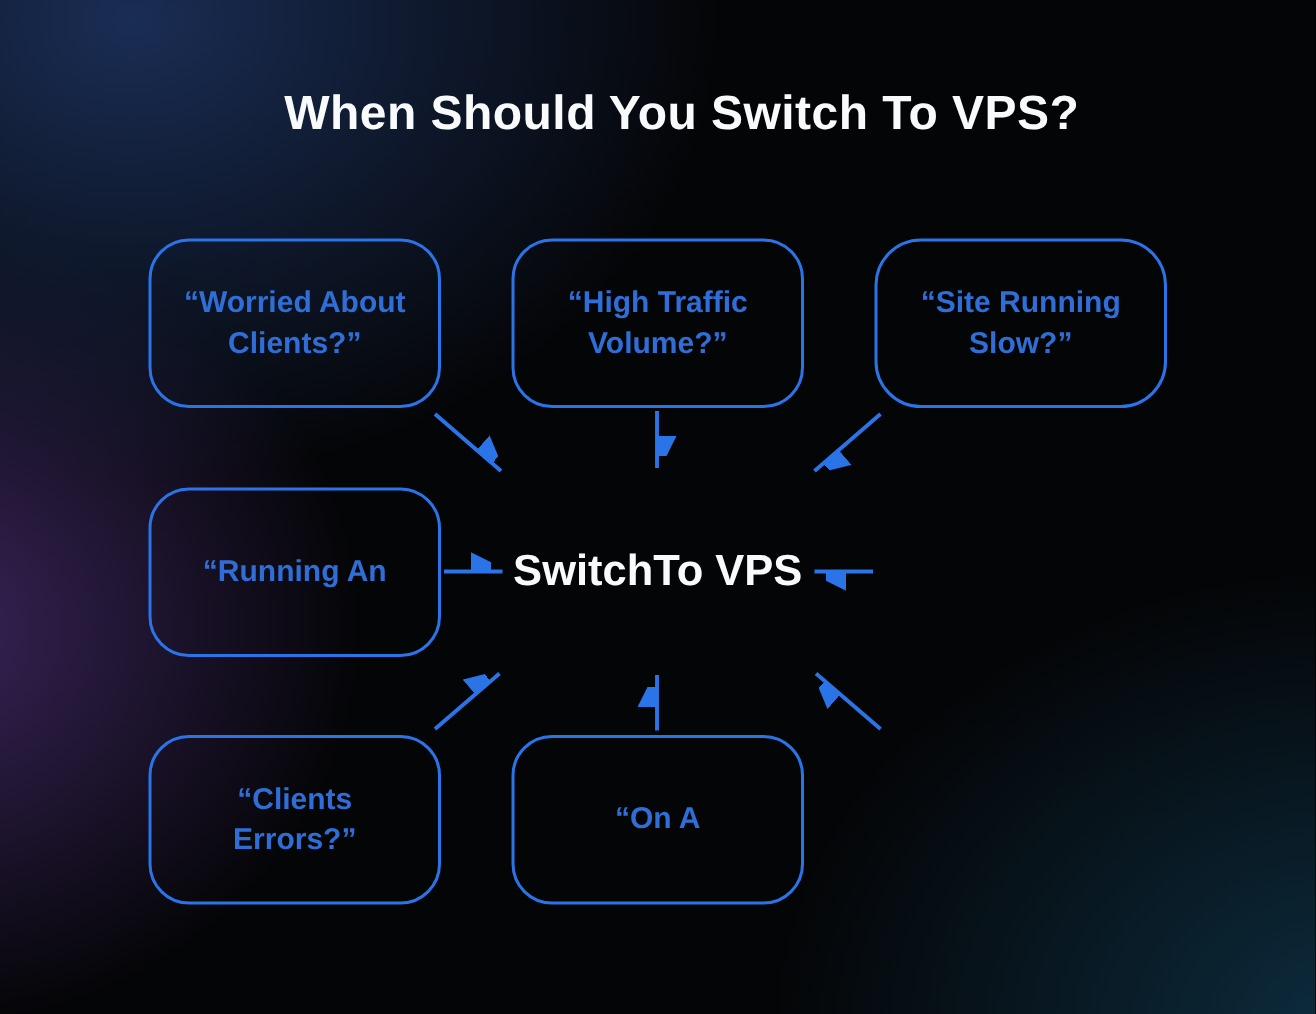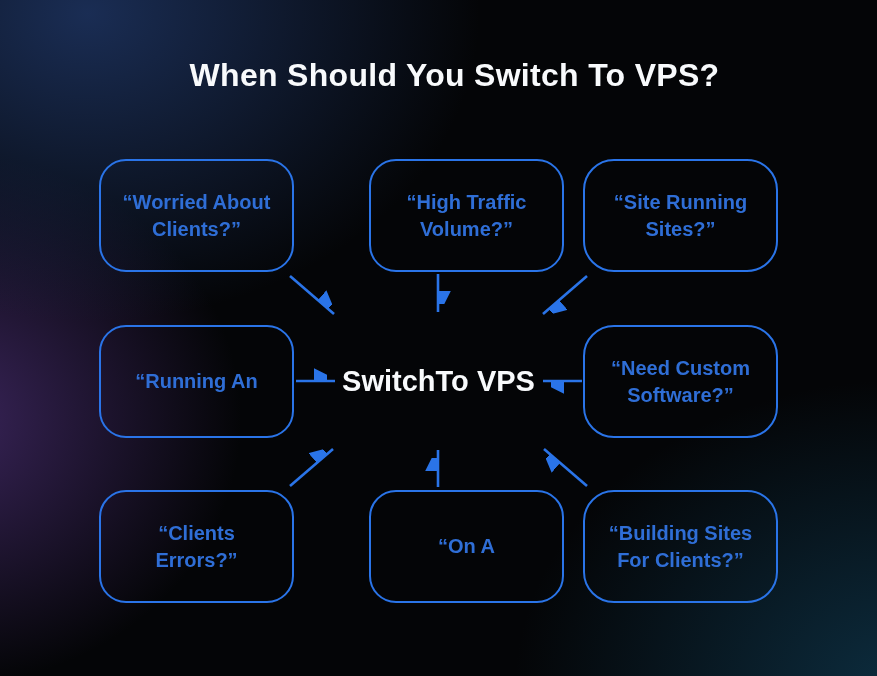--- a/index.html
+++ b/index.html
@@ -42,21 +42,21 @@
     align-items: center;
     justify-content: center;
     text-align: center;
     color: var(--box-text-blue, #2f6ed6);
     font-size: 20px;
     font-weight: bold;
     line-height: 27px;
   }
   
   .c0 { left: 99px; }
-  .c1 { left: 341px; margin-left: 28px; }
+  .c1 { left: 341px; }
   .c2 { left: 583px; border-radius: 31px; }
   
   .r0 { top: 159px; }
   .r1 { top: 325px; }
   .r2 { top: 490px; }
   .center-label {
     position: absolute;
     left: 341px;
     top: 325px;
     width: 195px;
@@ -87,45 +87,37 @@
   <div class="qbox r0 c0">
     <span>“Worried About</span>
     <span>Clients?”</span>
   </div>
   <div class="qbox r0 c1">
     <span>“High Traffic</span>
     <span>Volume?”</span>
   </div>
   <div class="qbox r0 c2">
     <span>“Site Running</span>
-    <span>Sites?”</span>
+    <span>Slow?”</span>
   </div>
 
   <div class="qbox r1 c0">
     <span>“Running An</span>
   </div>
   <div class="center-label">
     <span>Switch</span>
     <span>To VPS</span>
   </div>
-  <div class="qbox r1 c2">
-    <span>“Need Custom</span>
-    <span>Software?”</span>
-  </div>
 
   <div class="qbox r2 c0">
     <span>“Clients</span>
     <span>Errors?”</span>
   </div>
   <div class="qbox r2 c1">
     <span>“On A</span>
-  </div>
-  <div class="qbox r2 c2">
-    <span>“Building Sites</span>
-    <span>For Clients?”</span>
   </div>
 
   <svg class="arrows" width="877" height="676" viewBox="0 0 877 676">
     <defs>
       <marker id="ah" markerWidth="5.2" markerHeight="5.2" refX="8.2" refY="5" orient="auto" markerUnits="strokeWidth">
         <path d="M0,0 L10,5 L0,10 Z" fill="#2a74e8"></path>
       </marker>
     </defs>
     <g stroke="#2a74e8" stroke-width="2.6" fill="none">
       <line x1="290" y1="276" x2="334" y2="314" marker-end="url(#ah)"></line>

